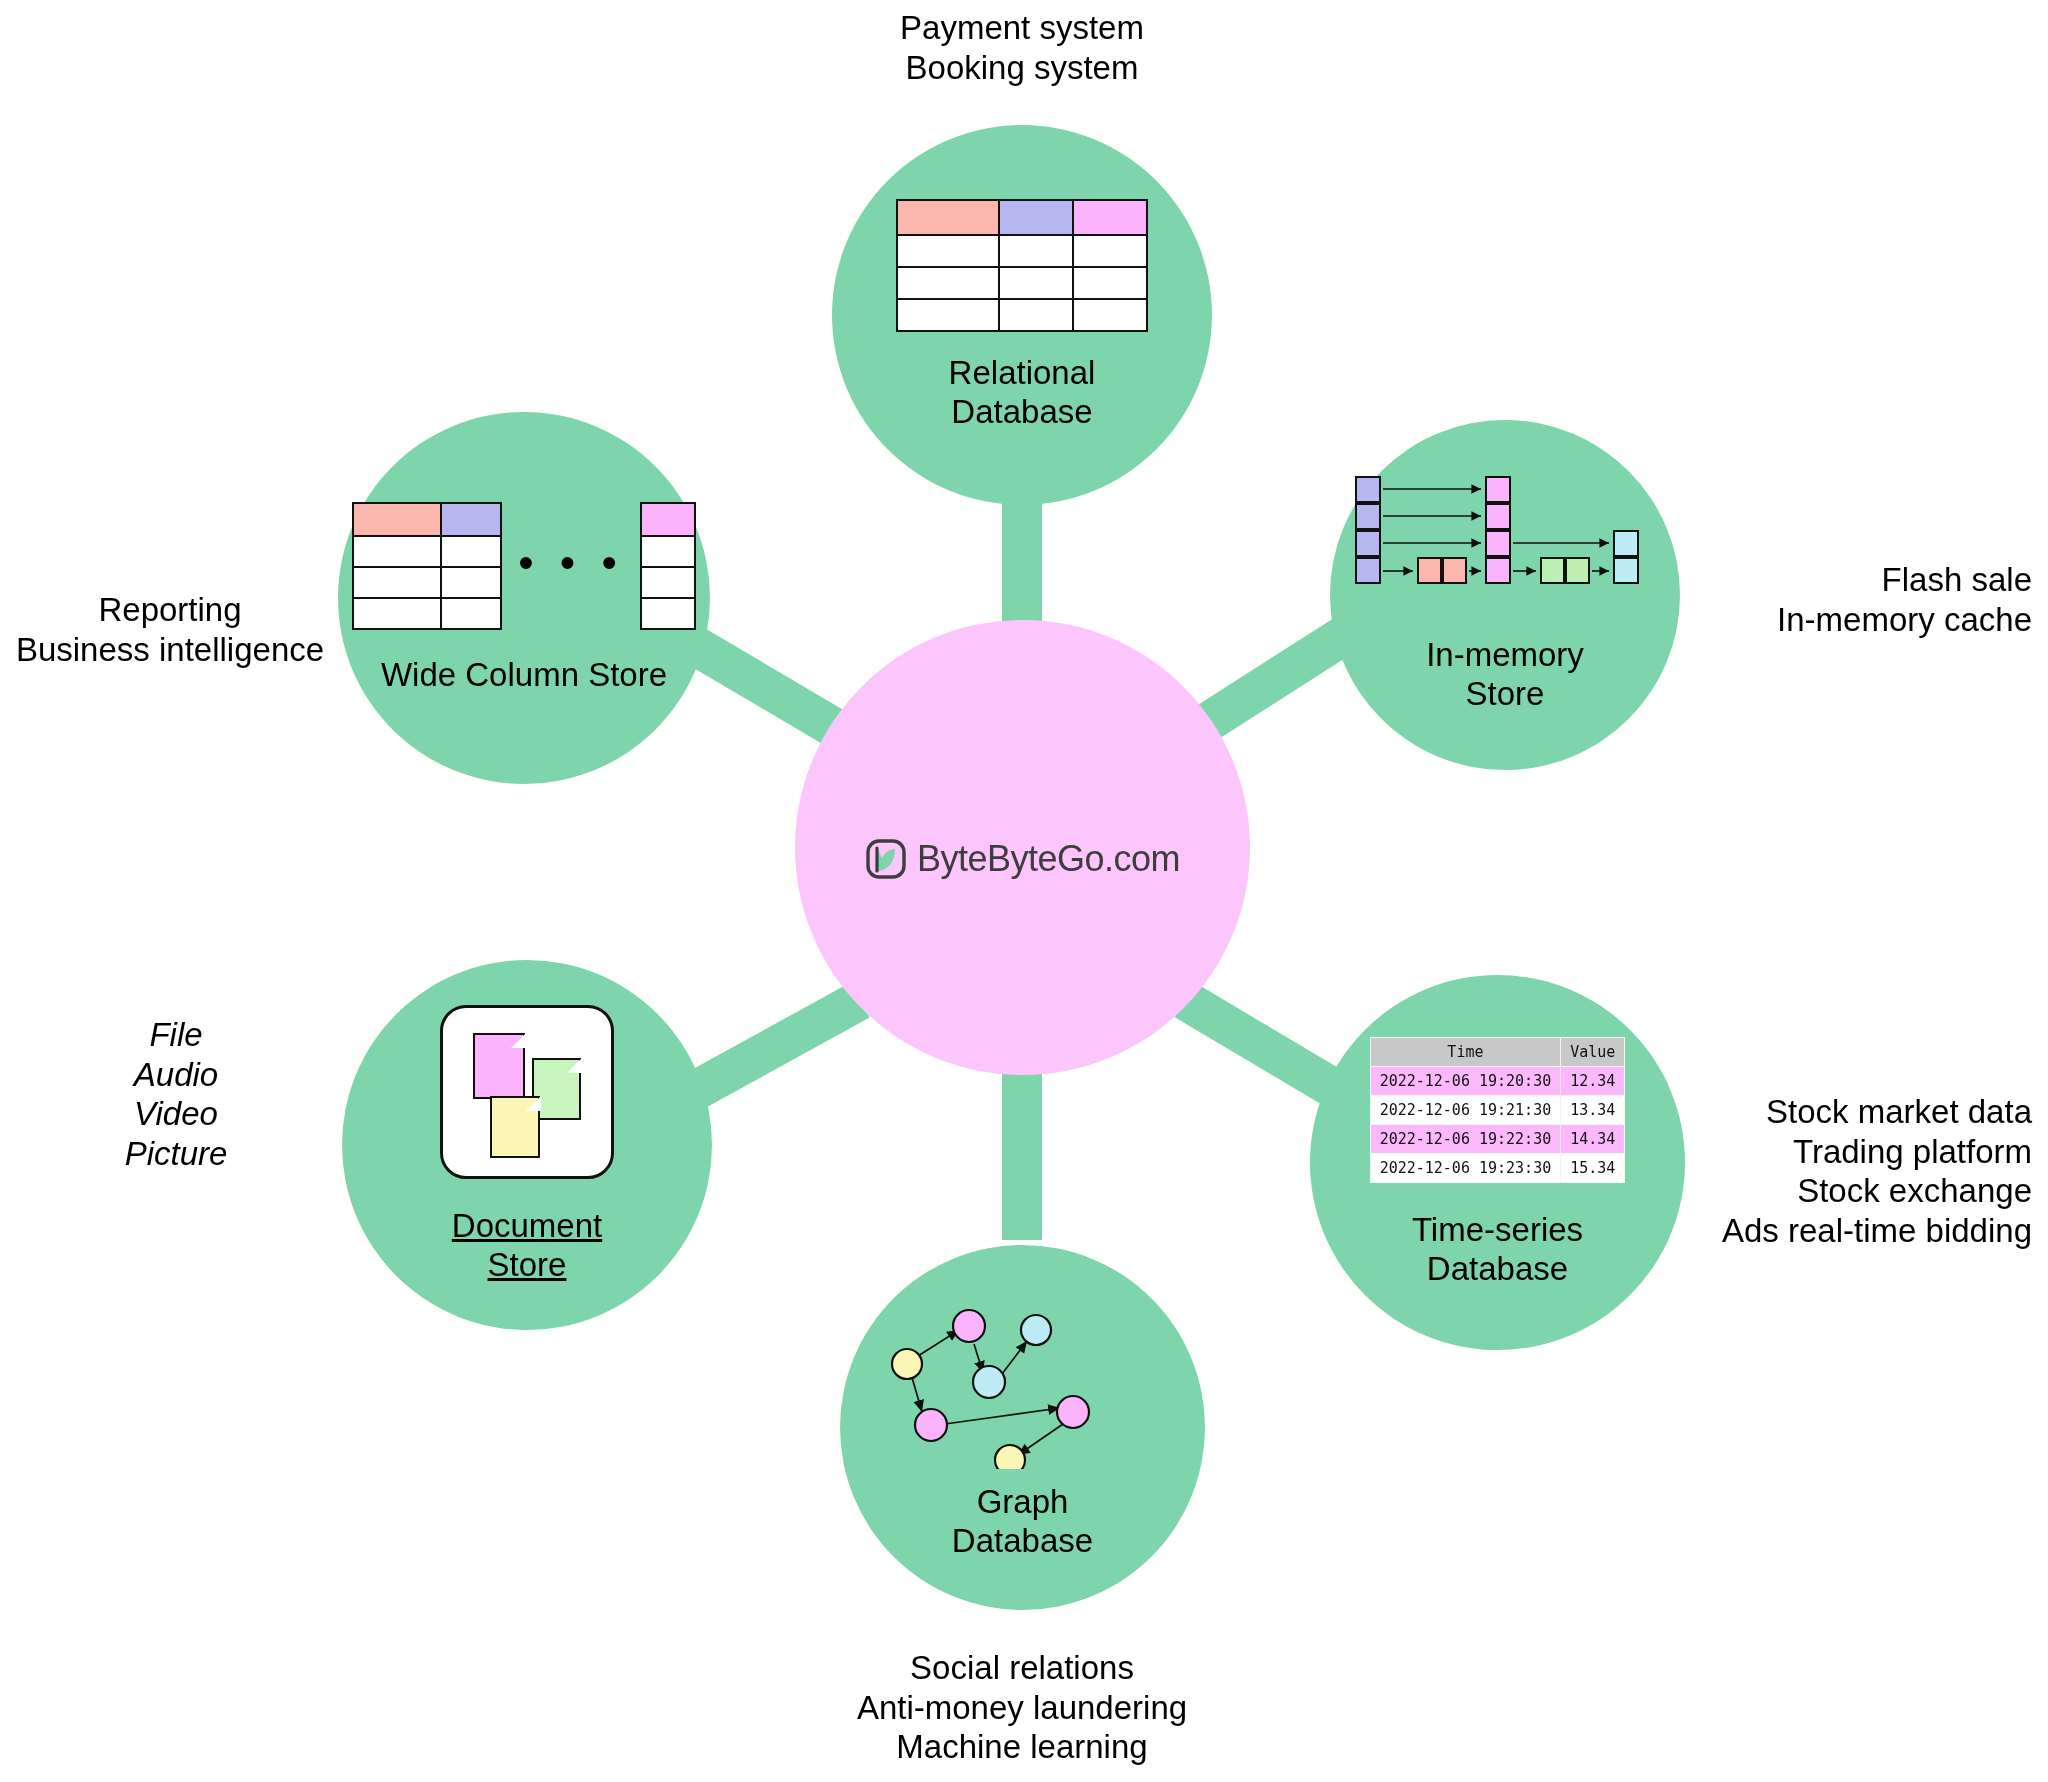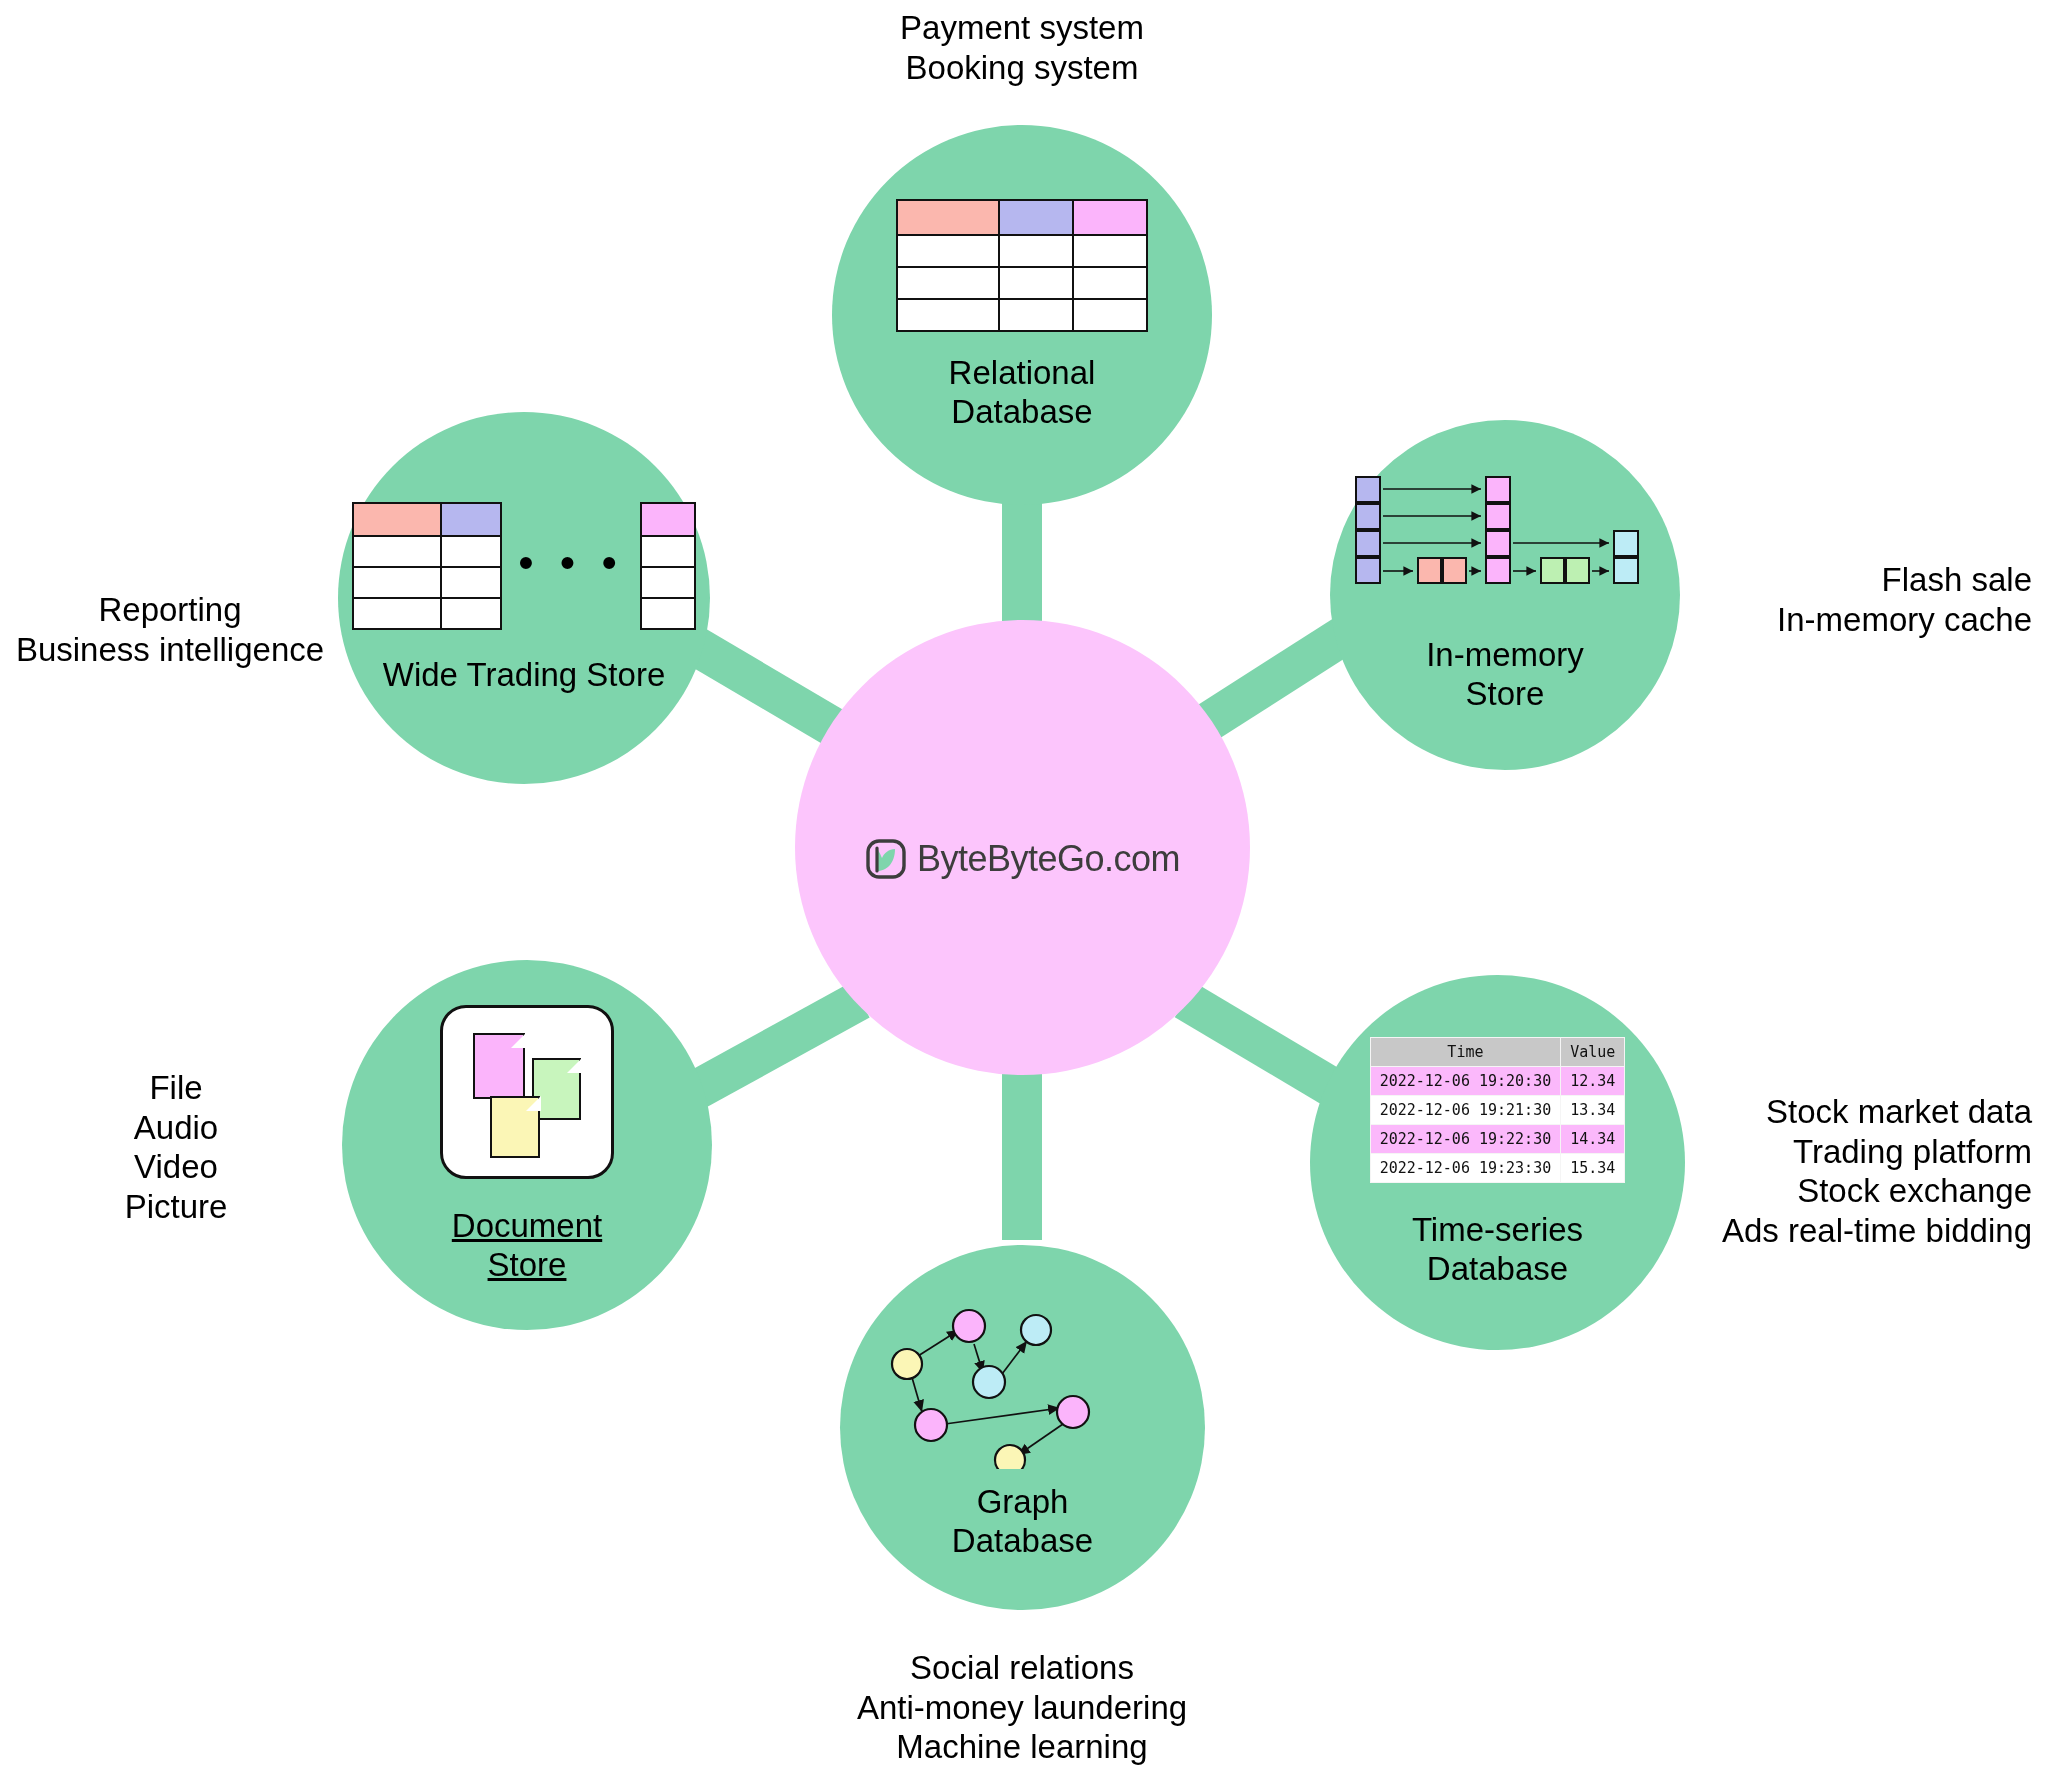--- a/index.html
+++ b/index.html
@@ -355,21 +355,21 @@
 
   <div class="node-circle" style="left:342px; top:960px; width:370px; height:370px;text-decoration:underline;">
     <div class="doc-box">
       <div class="doc" style="left:30px; top:25px; width:52px; height:66px; background:#fbb4fb;"></div>
       <div class="doc" style="left:89px; top:50px; width:49px; height:62px; background:#c8f5bd;"></div>
       <div class="doc" style="left:47px; top:88px; width:50px; height:62px; background:#fbf6b6;"></div>
     </div>
     <div class="node-label" style="margin-top:16px;">Document
 Store</div>
   </div>
-  <div class="caption cap-center" style="left:36px; top:1068px; width:280px;">File
+  <div class="caption cap-center" style="left:36px; top:1015px; width:280px;font-style:italic;">File
 Audio
 Video
 Picture</div>
 
   <div class="node-circle" style="left:338px; top:412px; width:372px; height:372px;">
     <div class="wcs-wrap">
       <table class="grid-table">
         <tbody>
             <tr>
           <td class="c-red" style="width:86px;height:31px;"></td>
@@ -400,18 +400,18 @@
             </tr>
         <tr>
               <td style="height:29px;"></td>
             </tr>
         <tr>
               <td style="height:29px;"></td>
             </tr>
       </tbody>
         </table>
     </div>
-    <div class="node-label" style="margin-top:14px;">Wide Trading Store</div>
+    <div class="node-label" style="margin-top:14px;">Wide Column Store</div>
   </div>
   <div class="caption cap-center" style="left:0px; top:590px; width:340px;">Reporting
 Business intelligence</div>
 
 </div>
 
 </body></html>

